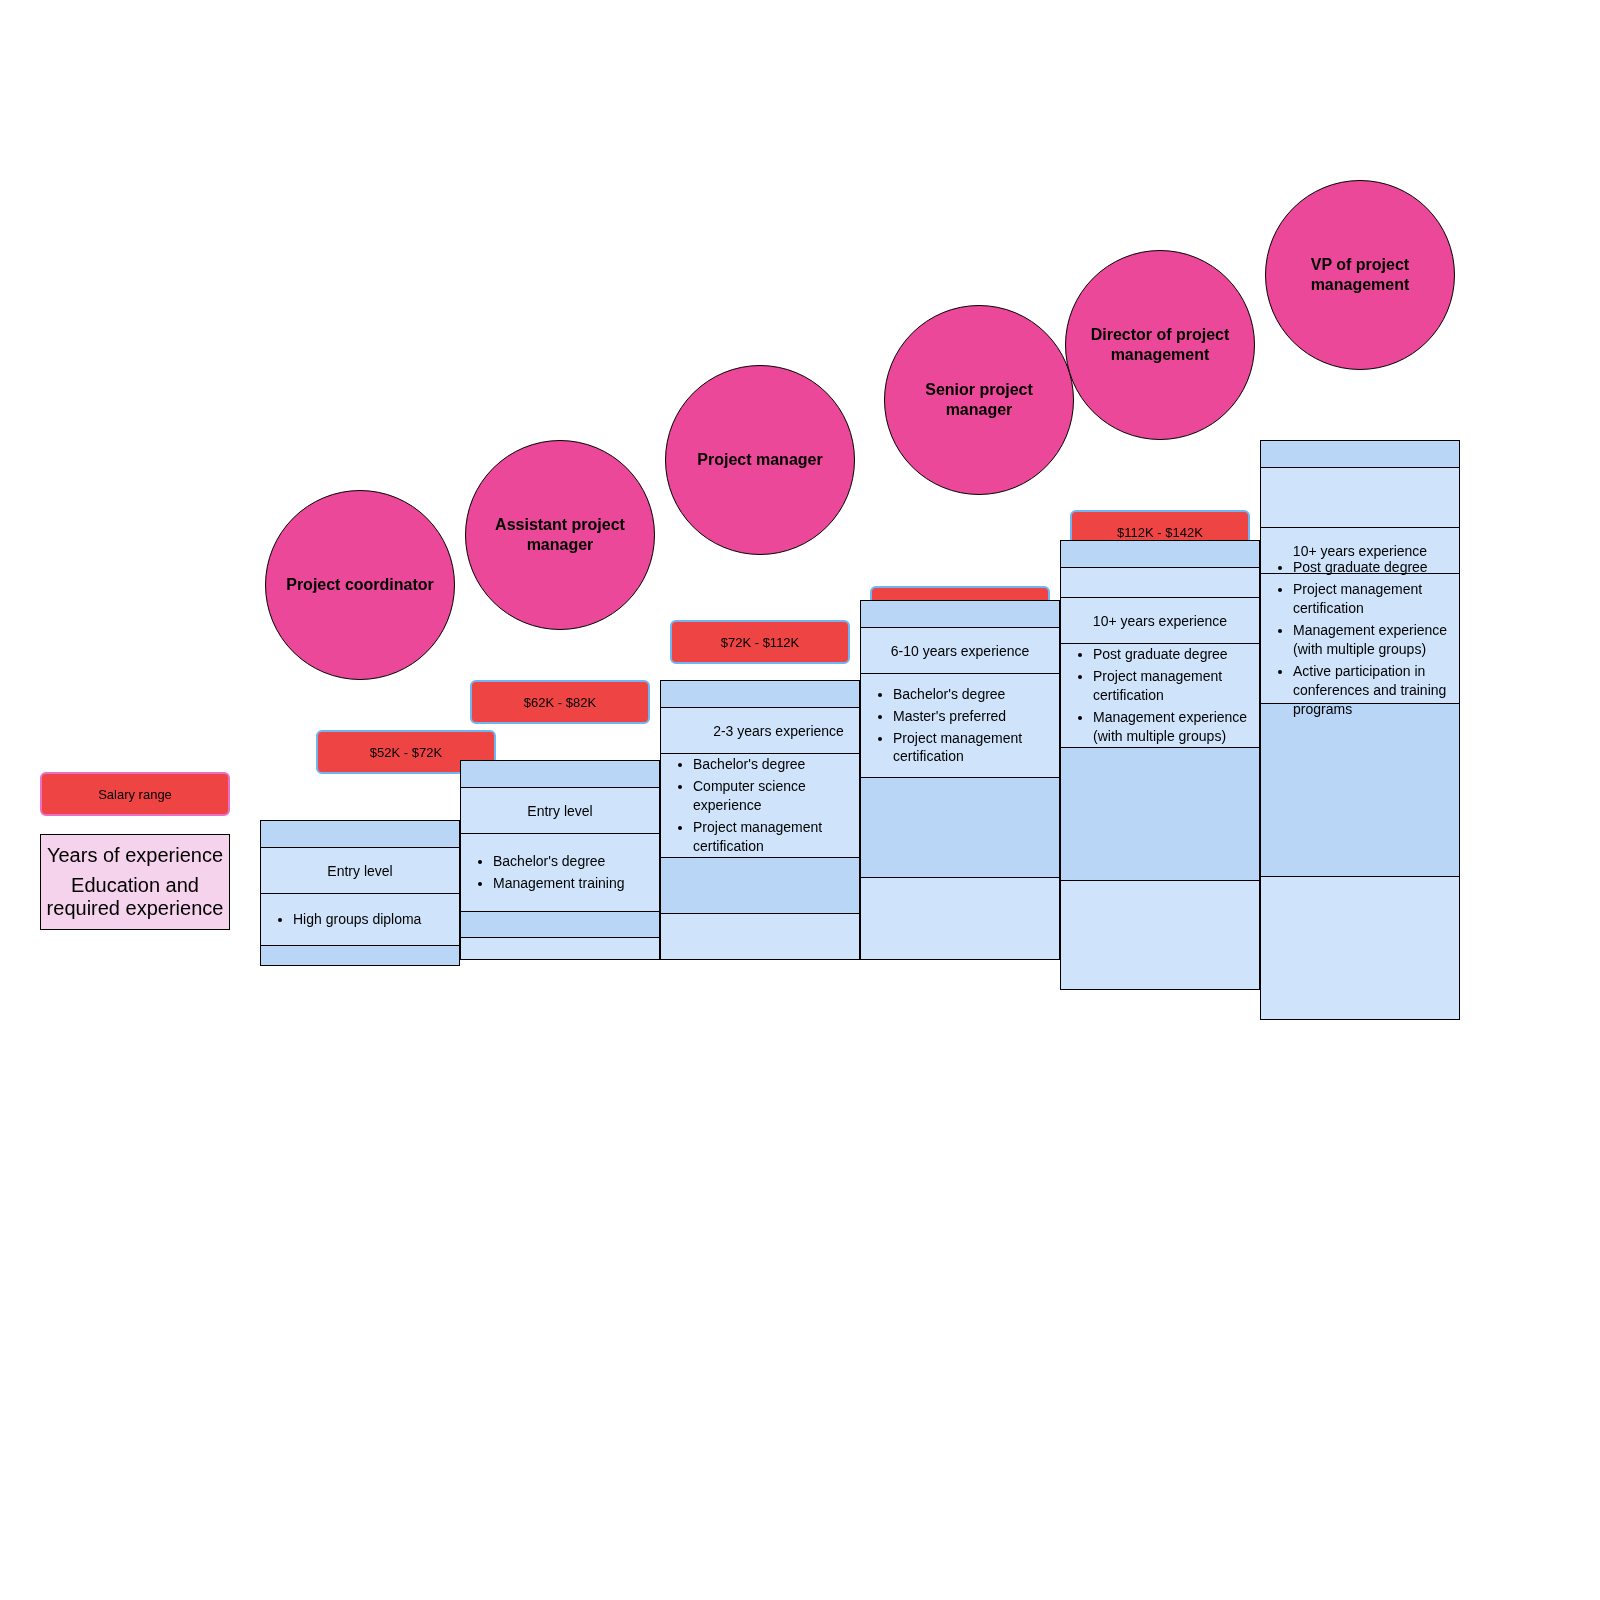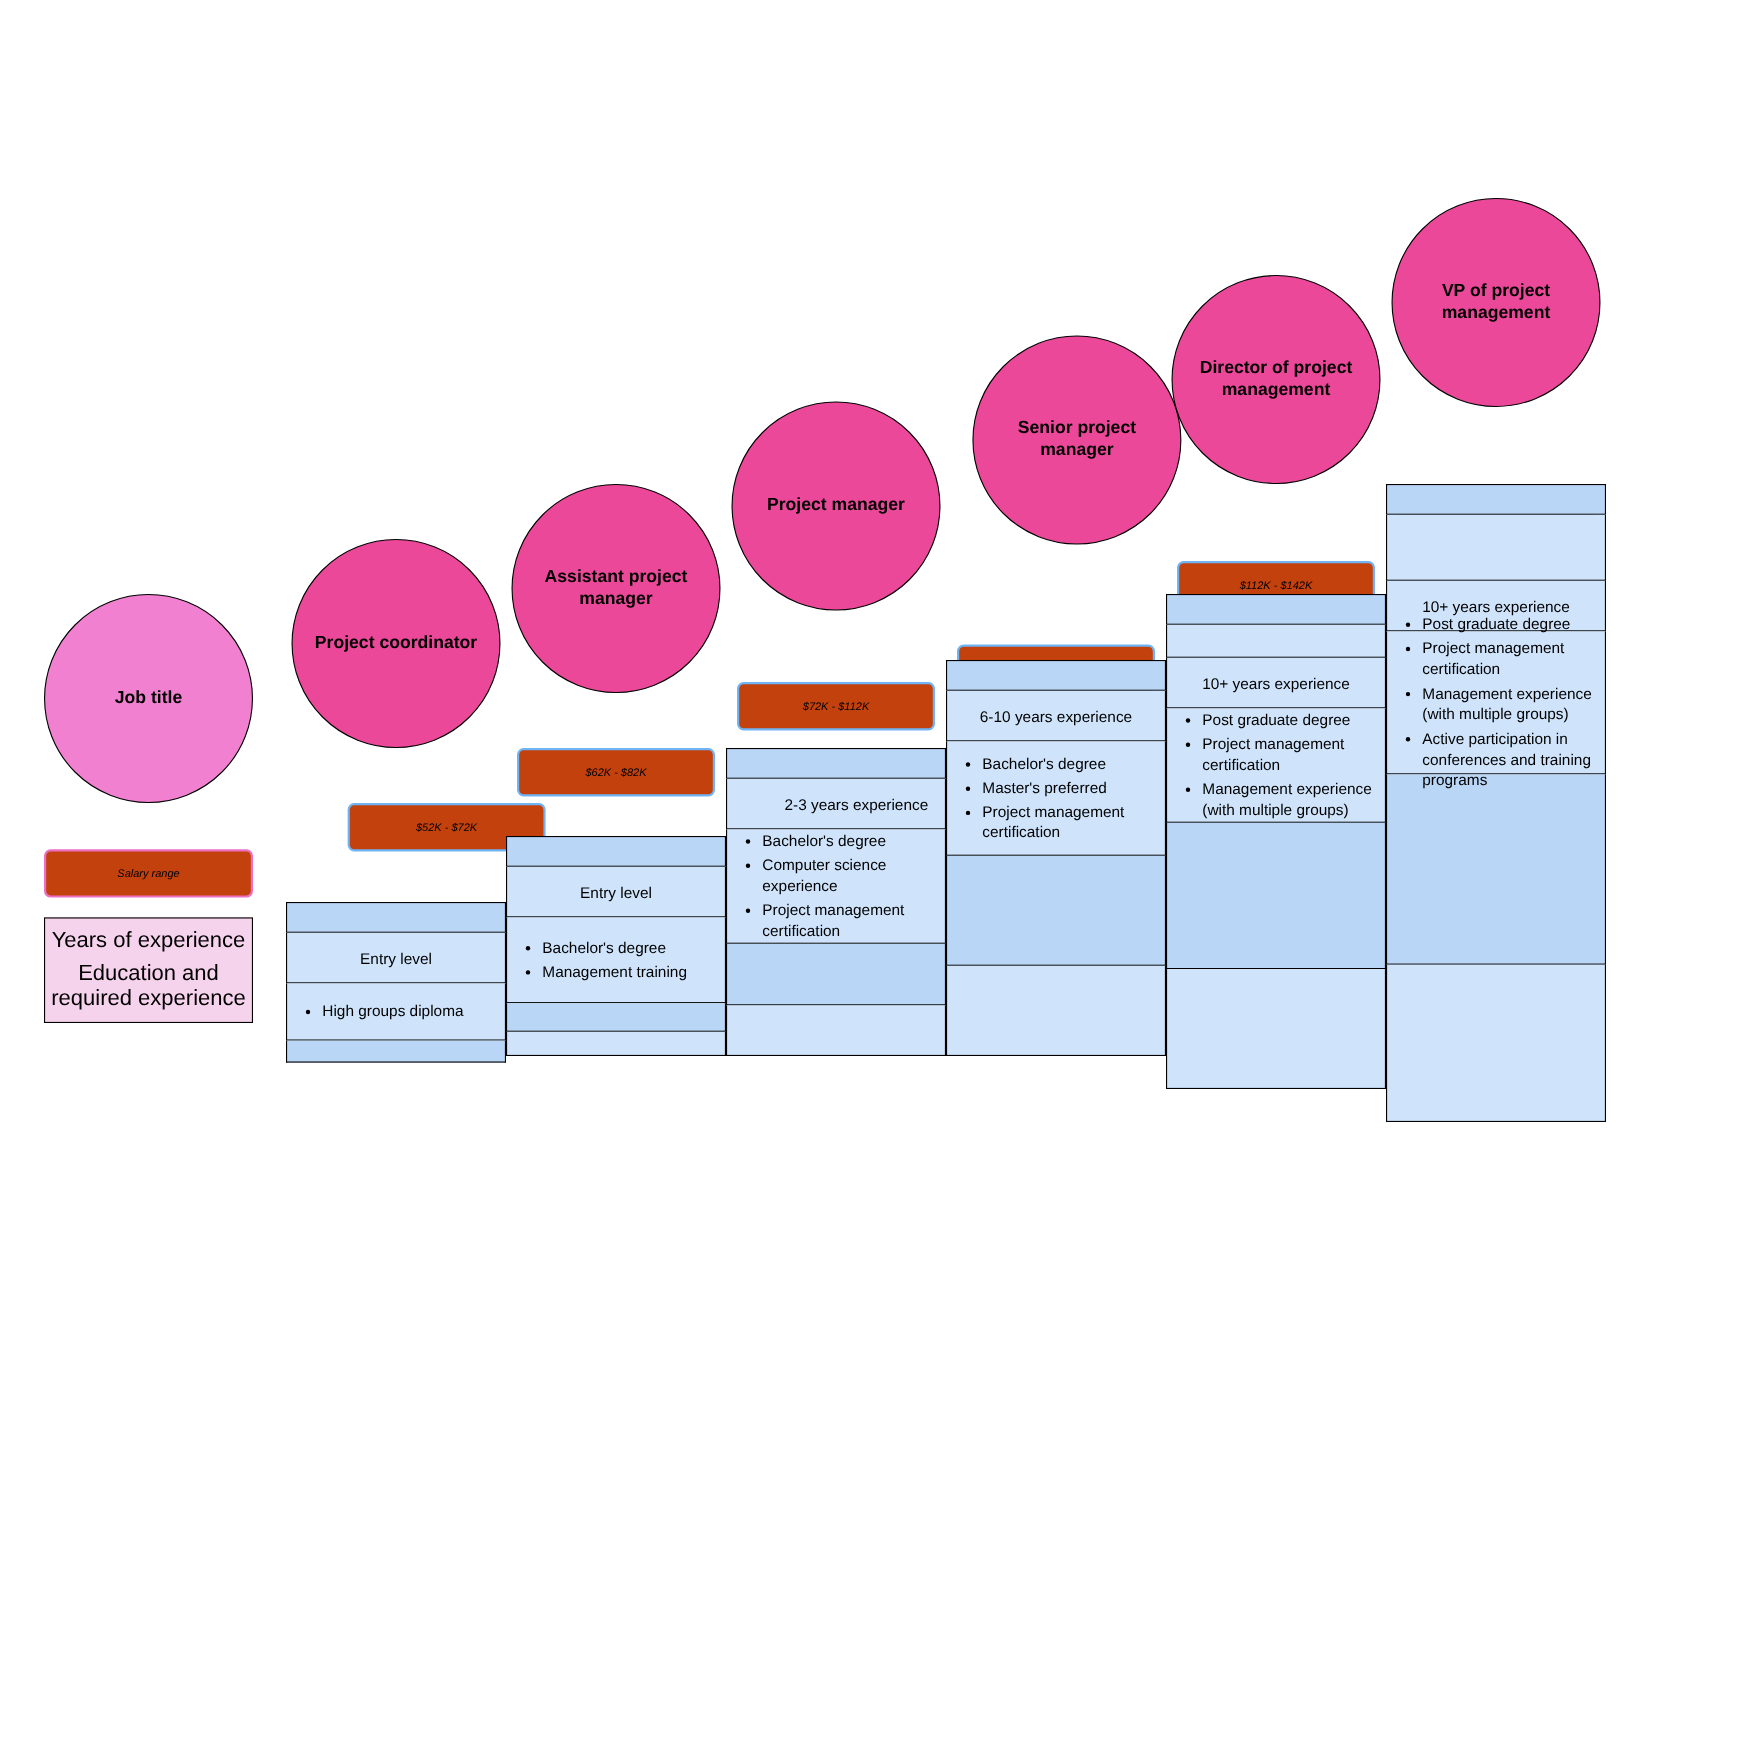--- a/index.html
+++ b/index.html
@@ -27,30 +27,29 @@
     text-align: center;
     font-weight: 700;
     font-size: 16px;
     padding: 10px;
     line-height: 1.25;
   }
   .circle.pink { background: #f181d0; }
   .circle.blue { background: #ec4899; }
   .salary-box {
     position: absolute;
-    background: #c2410c;
+    background: #ef4444;
     border: 2px solid;
     border-radius: 6px;
     display: flex;
     align-items: center;
     justify-content: center;
-    font-size: 10px;
+    font-size: 13px;
     padding: 8px 6px;
     text-align: center;
-    font-style: italic;
   }
   .salary-box.pink { border-color: #ec6fc3; }
   .salary-box.blue { border-color: #6fb4f5; }
   .legend-block {
     position: absolute;
     border: 1px solid #000;
     background: #f6d3ec;
     font-size: 20px;
     text-align: center;
     display: flex;
@@ -78,23 +77,20 @@
   .cell.center { justify-content: center; text-align: center; }
   .cell ul { list-style: disc; padding-left: 22px; }
   .cell li { margin: 3px 0; line-height: 1.35; }
   .spacer { min-height: 1px; }
 </style>
 </head>
 <body>
 
 <div class="diagram">
 
-  <div class="circle pink" style="width:190px;height:190px;left:0px;top:340px;">
-    <span>Job title</span>
-  </div>
 
   <div class="salary-box pink" style="left:0px;top:572px;width:190px;height:44px;">
     <span>Salary range</span>
   </div>
 
   <div class="legend-block" style="left:0px;top:634px;width:190px;height:96px;">
     <div class="row">Years of experience</div>
     <div class="row">Education and required experience</div>
   </div>
 

